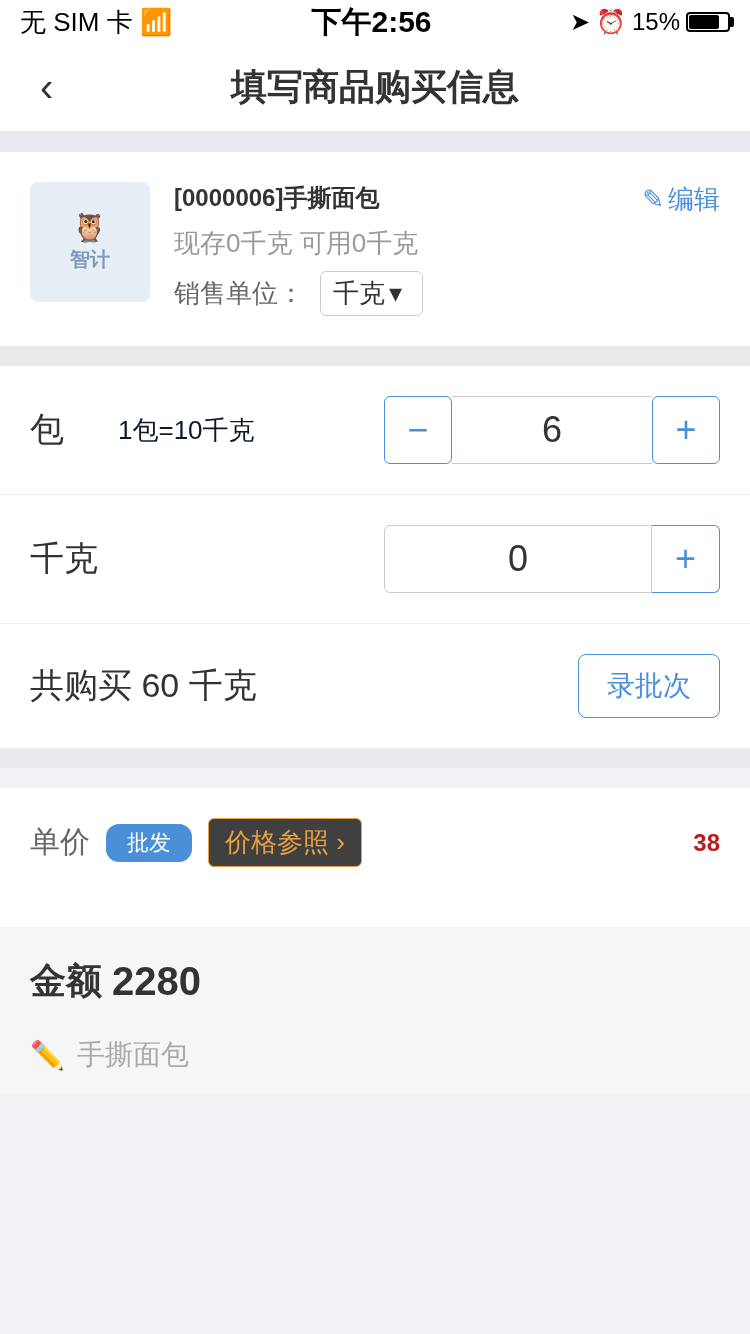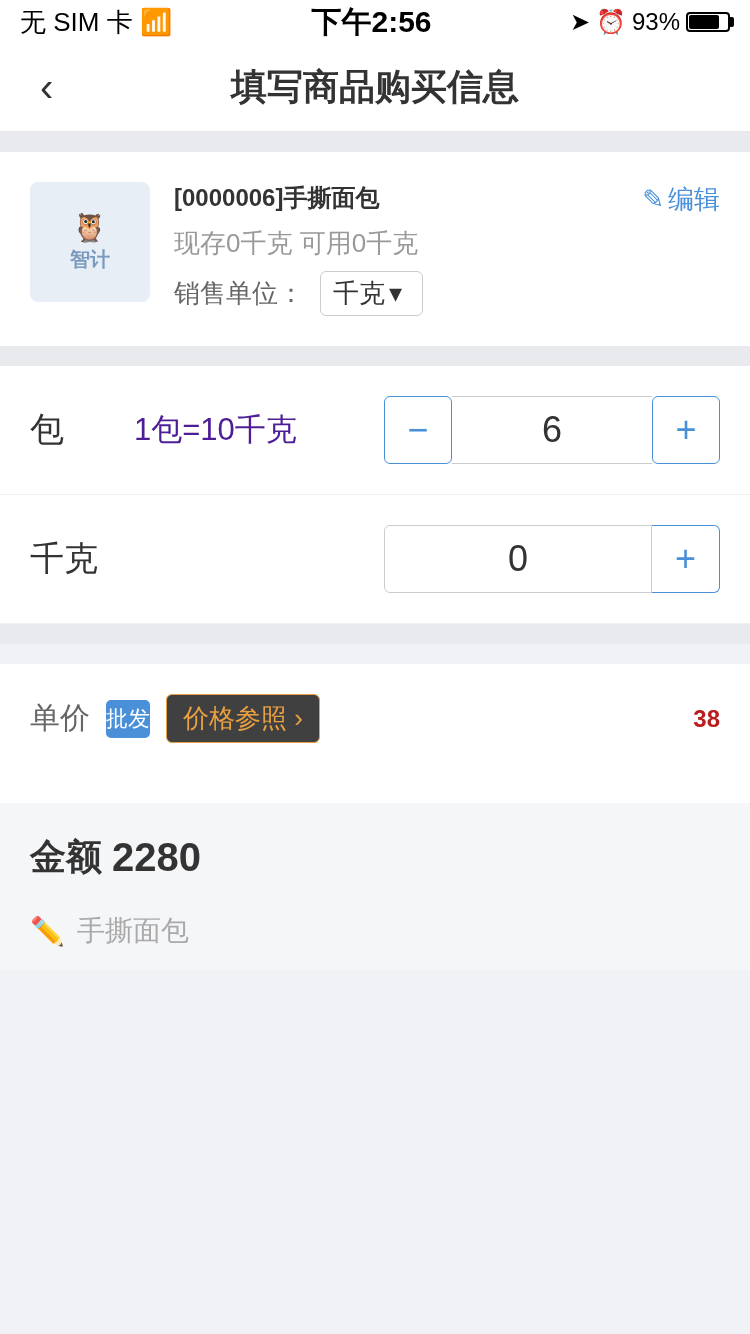--- a/index.html
+++ b/index.html
@@ -155,23 +155,23 @@
       display: flex;
       align-items: center;
       border-bottom: 1px solid #f0f0f0;
     }
     .qty-label {
       font-size: 34px;
       color: #333;
       min-width: 80px;
     }
     .qty-hint {
-      font-size: 31px;
-      color: #4c1d95;
-      margin-left: 24px;
+      font-size: 26px;
+      color: #0f172a;
+      margin-left: 8px;
       flex: 1;
     }
     .qty-controls {
       display: flex;
       align-items: center;
       gap: 0;
     }
     .qty-btn {
       width: 68px;
       height: 68px;
@@ -277,22 +277,22 @@
       margin-bottom: 30px;
     }
     .price-label {
       font-size: 30px;
       color: #666;
     }
     .price-tag {
       background: #4a90d9;
       color: #fff;
       font-size: 22px;
-      padding: 4px 0;
-      border-radius: 5px;
+      padding: 4px 21px;
+      border-radius: 13px;
     }
     .price-ref-btn {
       border: 1.5px solid #e8a040;
       border-radius: 6px;
       padding: 6px 16px;
       font-size: 26px;
       color: #e8a040;
       background: #404040;
       cursor: pointer;
       display: flex;
@@ -346,21 +346,21 @@
 
 <div class="status-bar">
   <div class="status-left">
     <span>无 SIM 卡</span>
     <span>📶</span>
   </div>
   <div class="status-center">下午2:56</div>
   <div class="status-right">
     <span>➤</span>
     <span>⏰</span>
-    <span>93%</span>
+    <span>15%</span>
     <span class="battery-bar">
         <span class="battery-fill"></span>
       </span>
   </div>
 </div>
 
 <div class="nav-bar">
   <span class="nav-back">‹</span>
   <span class="nav-title">填写商品购买信息</span>
 </div>
@@ -405,20 +405,24 @@
   </div>
 
   <div class="kg-row">
     <span class="kg-label">千克</span>
     <div class="kg-controls">
       <input class="kg-input" type="text" value="0" style="">
       <button class="kg-btn-plus">+</button>
     </div>
   </div>
 
+  <div class="total-row">
+    <span class="total-label">共购买 60 千克</span>
+    <button class="record-btn">录批次</button>
+  </div>
 </div>
 
 <div class="section-divider"></div>
 
 <div class="price-section">
   <div class="price-row">
     <span class="price-label">单价</span>
     <span class="price-tag">批发</span>
     <button class="price-ref-btn">
       <span>价格参照 ›</span>

